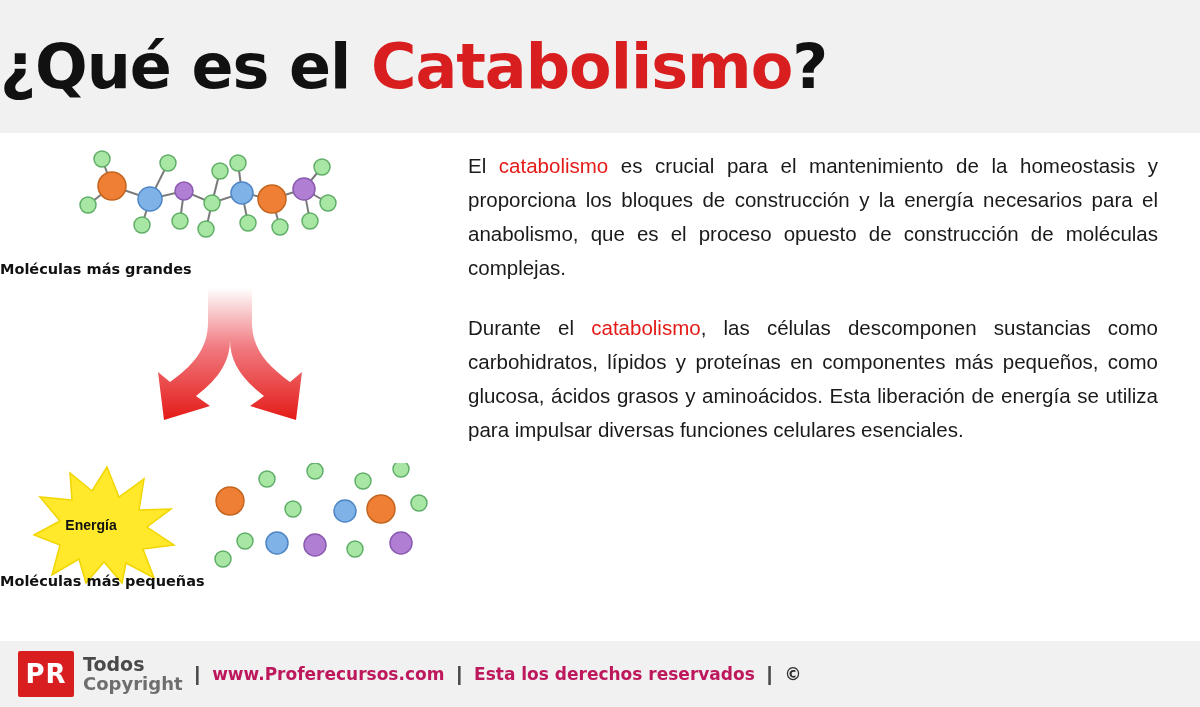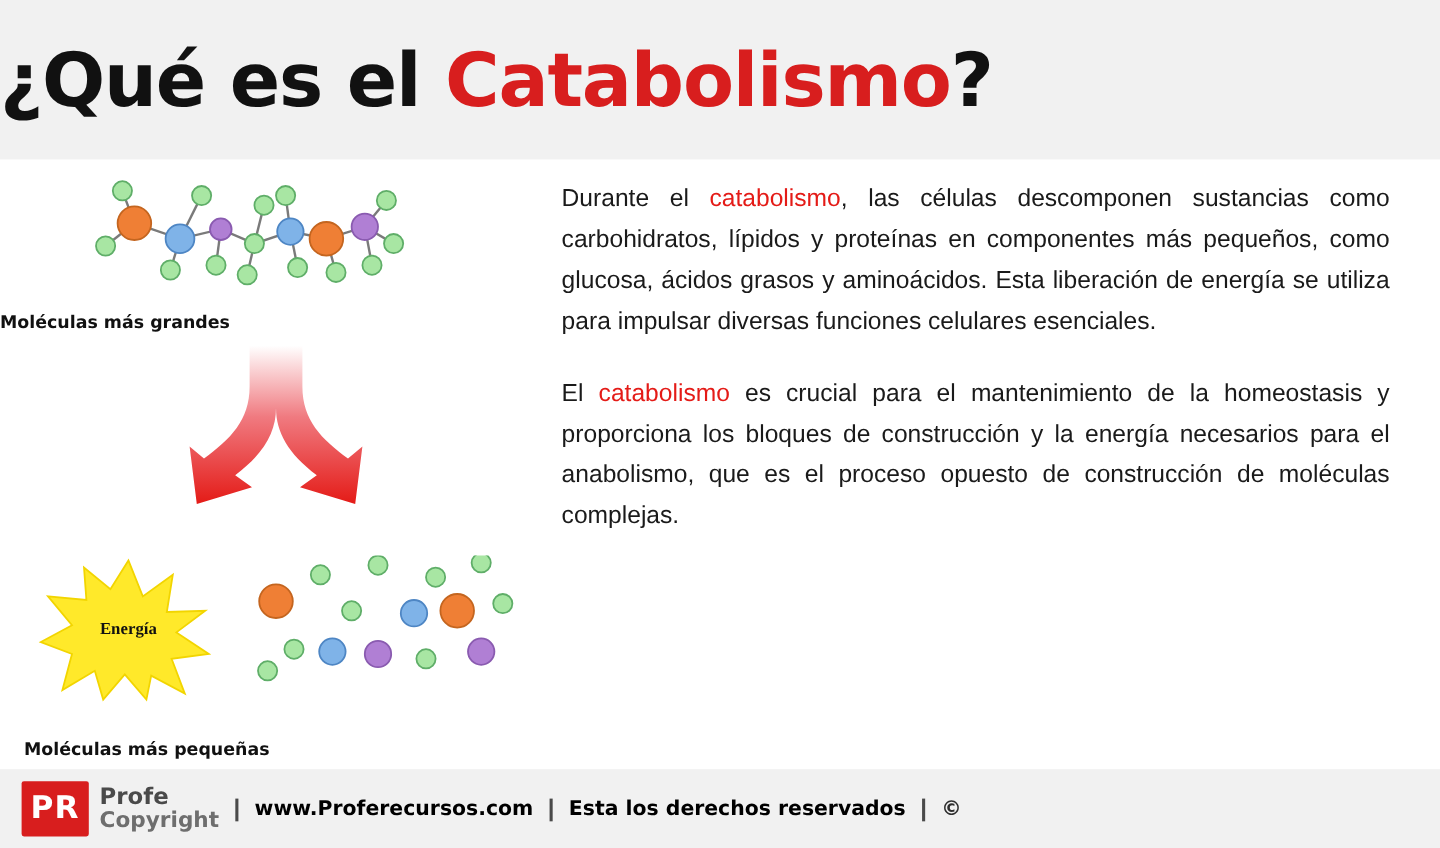--- a/index.html
+++ b/index.html
@@ -54,31 +54,31 @@
   .caption {
     position: absolute;
     width: 100%;
     text-align: left;
     font-family: "DejaVu Sans", sans-serif;
     font-weight: bold;
     font-size: 14.5px;
     color: #111111;
   }
   .caption.top { top: 128px; left: 0; }
-  .caption.bottom { top: 484px; left: 0; padding-left: 20px; }
+  .caption.bottom { top: 440px; left: 0; }
 
   .mol-top { position: absolute; left: 72px; top: 8px; }
   .arrow { position: absolute; left: 140px; top: 155px; }
   .energy { position: absolute; left: 32px; top: 332px; }
   .energy-label {
     position: absolute;
-    left: 32px; top: 332px;
+    left: 16px; top: 332px;
     width: 150px; height: 120px;
     display: flex; align-items: center; justify-content: center;
-    font-family: Liberation Serif, serif;
+    font-family: Liberation Sans, sans-serif;
     font-weight: bold;
     font-size: 14px;
     color: #111111;
     pointer-events: none;
   }
   .mol-bottom { position: absolute; left: 205px; top: 330px; }
 
   
   .text-col {
     position: absolute;
@@ -129,21 +129,21 @@
   .footer-sep {
     margin: 0 12px;
     color: #4a4a4a;
     font-weight: bold;
     font-size: 20px;
   }
   .footer-txt {
     font-family: "DejaVu Sans", sans-serif;
     font-weight: bold;
     font-size: 17px;
-    color: #000000;
+    color: #be185d;
     white-space: nowrap;
   }
   .copy-glyph {
     font-family: "DejaVu Sans", sans-serif;
     font-size: 17px;
     font-weight: bold;
     color: #2e2e2e;
     margin-right: 4px;
   }
 </style>
@@ -236,29 +236,29 @@
         <circle cx="110" cy="82" r="11" fill="#b07fd4" stroke="#8a5bb0" stroke-width="1.5"></circle>
         <circle cx="150" cy="86" r="8" fill="#a8e6a3" stroke="#5fae68" stroke-width="1.5"></circle>
         <circle cx="196" cy="80" r="11" fill="#b07fd4" stroke="#8a5bb0" stroke-width="1.5"></circle>
         <circle cx="18" cy="96" r="8" fill="#a8e6a3" stroke="#5fae68" stroke-width="1.5"></circle>
       </svg>
 
       <div class="caption bottom">Moléculas más pequeñas</div>
     </div>
 
     <div class="text-col">
+      <p class="para"><span>El </span><span class="kw">catabolismo</span><span> es crucial para el mantenimiento de la homeostasis y proporciona los bloques de construcción y la energía necesarios para el anabolismo, que es el proceso opuesto de construcción de moléculas complejas.</span></p>
       <p class="para"><span>Durante el </span><span class="kw">catabolismo</span><span>, las células descomponen sustancias como carbohidratos, lípidos y proteínas en componentes más pequeños, como glucosa, ácidos grasos y aminoácidos. Esta liberación de energía se utiliza para impulsar diversas funciones celulares esenciales.</span></p>
-      <p class="para"><span>El </span><span class="kw">catabolismo</span><span> es crucial para el mantenimiento de la homeostasis y proporciona los bloques de construcción y la energía necesarios para el anabolismo, que es el proceso opuesto de construcción de moléculas complejas.</span></p>
     </div>
   </div>
 
   <div class="footer">
     <div class="logo-box">PR</div>
     <div class="logo-text">
-      <div class="l1">Profe</div>
+      <div class="l1">Todos</div>
       <div class="l2">Copyright</div>
     </div>
     <span class="footer-sep">|</span>
     <span class="footer-txt uline">www.Proferecursos.com</span>
     <span class="footer-sep">|</span>
     <span class="footer-txt">Esta los derechos reservados</span>
     <span class="footer-sep">|</span>
     <span class="copy-glyph">©</span>
   </div>
 

